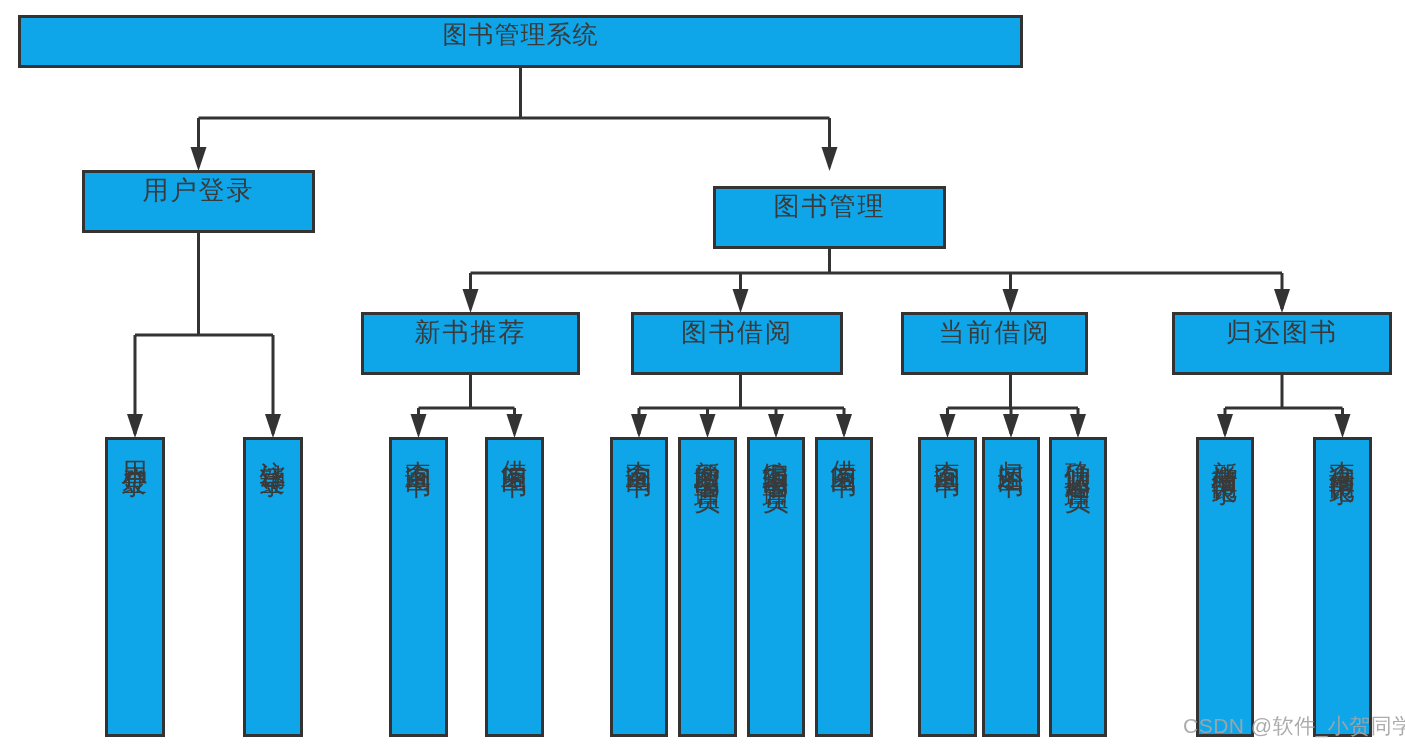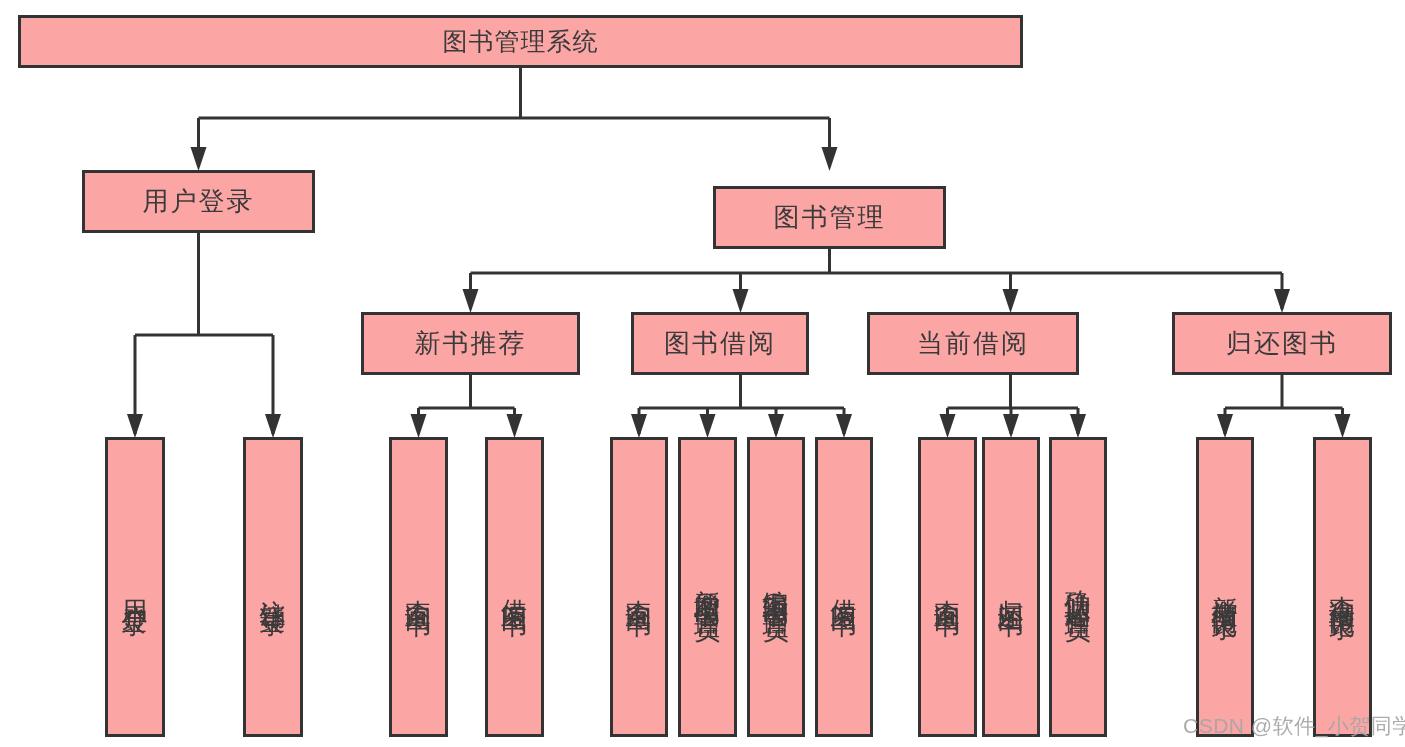--- a/index.html
+++ b/index.html
@@ -14,23 +14,22 @@
     width:1405px;height:747px;
     background:var(--bg);
     font-family:"Liberation Sans","DejaVu Sans",sans-serif;
     overflow:hidden;
   }
   svg.connectors{position:absolute;left:0;top:0;}
   .node{
     position:absolute;
     box-sizing:border-box;
     border:3px solid var(--line);
-    background:#fca5a5;
+    background:#0ea5e9;
     display:flex;
-    align-items:center;
     justify-content:center;
     color:var(--text);
   }
   .node.h span{
     font-size:26px;
     letter-spacing:2px;
     white-space:nowrap;
   }
   .node.root span{
     font-size:25px;
@@ -131,36 +130,36 @@
       </div>
       <div class="node h" style="left: 361px; top: 312px; width: 219px; height: 63px;">
         <span>新书推荐</span>
       </div>
       <div class="node v" style="left: 389px; top: 437px; width: 59px; height: 300px;">
         <span>查询图书</span>
       </div>
       <div class="node v" style="left: 485px; top: 437px; width: 59px; height: 300px;">
         <span>借阅图书</span>
       </div>
-      <div class="node h" style="left: 631px; top: 312px; width: 178px; height: 63px;">
+      <div class="node h" style="left: 631px; top: 312px; width: 212px; height: 63px;">
         <span>图书借阅</span>
       </div>
       <div class="node v" style="left: 610px; top: 437px; width: 58px; height: 300px;">
         <span>查询图书</span>
       </div>
       <div class="node v" style="left: 678px; top: 437px; width: 59px; height: 300px;">
         <span>新增图书（管理员）</span>
       </div>
       <div class="node v" style="left: 747px; top: 437px; width: 58px; height: 300px;">
         <span>编辑图书（管理员）</span>
       </div>
       <div class="node v" style="left: 815px; top: 437px; width: 58px; height: 300px;">
         <span>借阅图书</span>
       </div>
-      <div class="node h" style="left: 867px; top: 312px; width: 212px; height: 63px; font-family: Liberation Serif, serif;">
+      <div class="node h" style="left: 901px; top: 312px; width: 187px; height: 63px; font-family: Liberation Serif, serif;">
         <span>当前借阅</span>
       </div>
       <div class="node v" style="left: 918px; top: 437px; width: 59px; height: 300px;">
         <span>查询图书</span>
       </div>
       <div class="node v" style="left: 982px; top: 437px; width: 58px; height: 300px;">
         <span>归还图书</span>
       </div>
       <div class="node v" style="left: 1049px; top: 437px; width: 58px; height: 300px;">
         <span>确认归还（管理员）</span>

